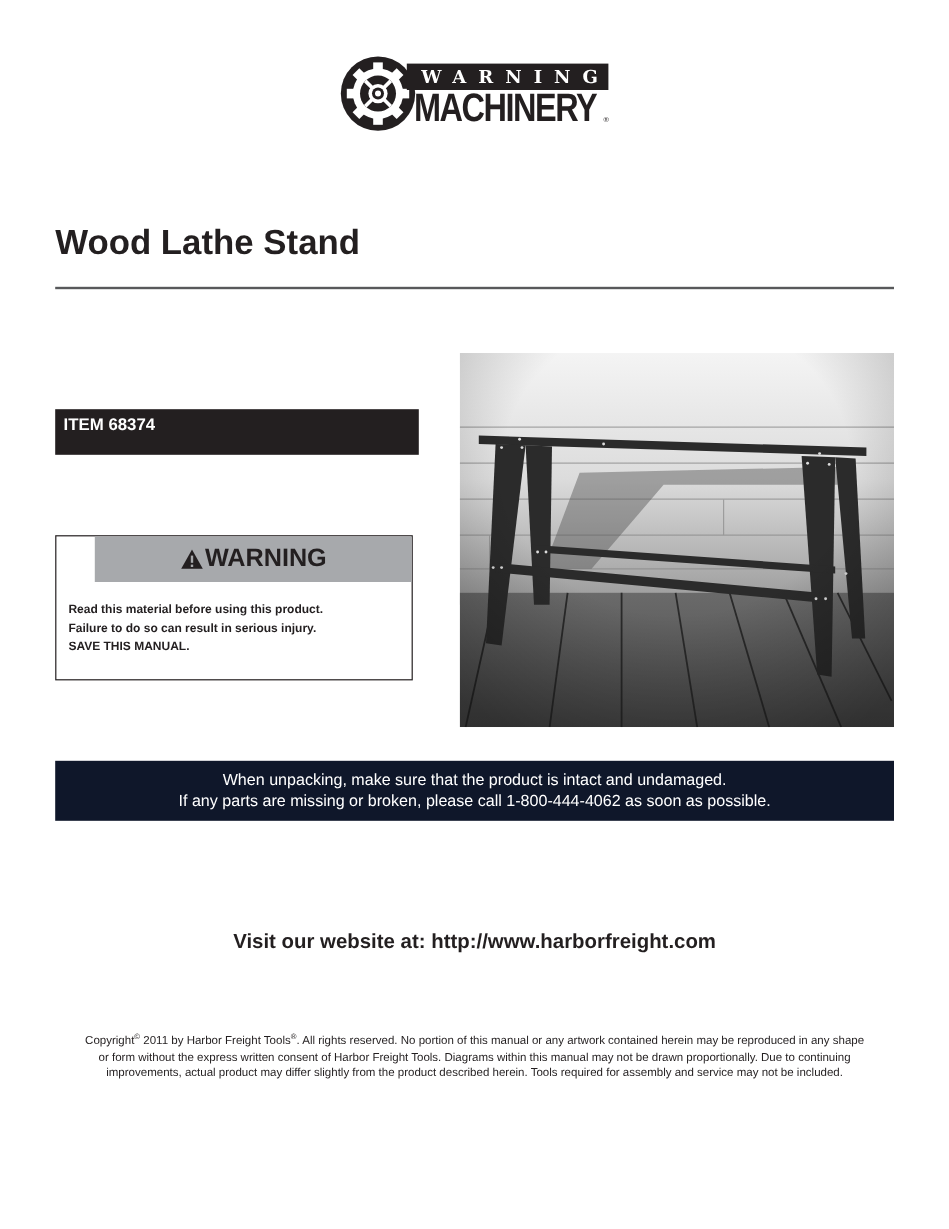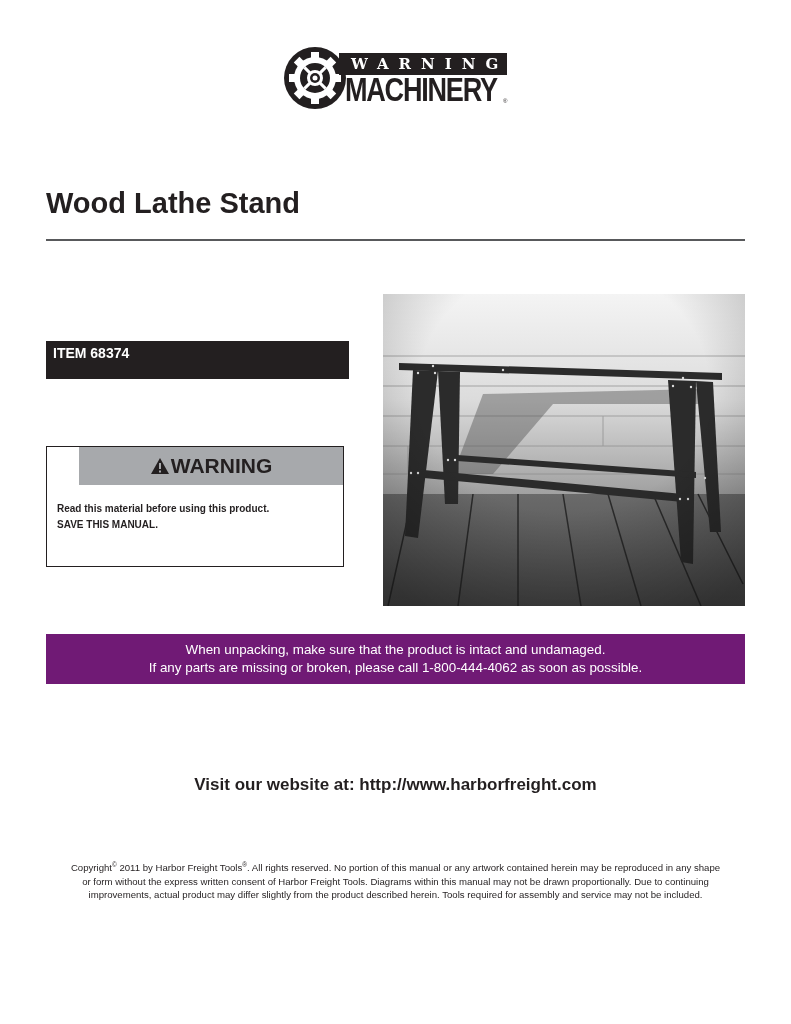--- a/index.html
+++ b/index.html
@@ -31,21 +31,21 @@
              box-sizing: border-box; background: #fff; }
   .warning-head { height: 38px; background: #a7a9ac; display: flex; align-items: center; justify-content: center;
                   font-weight: bold; font-size: 21px; color: #231f20; margin-left: 32px; }
   .warning-head svg { width: 20px; height: 18px; margin-right: 1px; }
   .warning-body { padding: 16px 0 0 10px; font-size: 10px; font-weight: bold; line-height: 15.5px; }
 
   
   .photo { position: absolute; left: 383px; top: 294px; width: 362px; height: 312px; overflow: hidden; }
 
   
-  .notice { position: absolute; left: 46px; top: 634px; width: 699px; height: 50px; background: #701a75; color: #fff;
+  .notice { position: absolute; left: 46px; top: 634px; width: 699px; height: 50px; background: #0f172a; color: #fff;
             text-align: center; font-size: 13.4px; line-height: 18px; padding-top: 7px; box-sizing: border-box; }
 
   .website { position: absolute; left: 0; width: 791px; top: 775px; text-align: center; font-size: 17px; font-weight: bold; }
 
   .copyright { position: absolute; left: 46px; width: 699px; top: 858px; text-align: center; font-size: 9.6px; line-height: 13.4px; color: #231f20; }
   .copyright sup { font-size: 6.5px; }
 </style>
 </head>
 <body>
 
@@ -86,20 +86,21 @@
   <div class="warning-head">
     <svg viewBox="0 0 20 18">
       <polygon points="10,1 19,17 1,17" fill="#231f20"></polygon>
       <rect x="9" y="6" width="2" height="6" fill="#a7a9ac"></rect>
       <rect x="9" y="13.5" width="2" height="2" fill="#a7a9ac"></rect>
     </svg>
     <span>WARNING</span>
   </div>
   <div class="warning-body">
     <div>Read this material before using this product.</div>
+    <div>Failure to do so can result in serious injury.</div>
     <div>SAVE THIS MANUAL.</div>
   </div>
 </div>
 
 <div class="photo">
   <svg width="362" height="312" viewBox="0 0 362 312">
     <defs>
       <linearGradient id="wall" x1="0" y1="0" x2="0" y2="1">
         <stop offset="0" stop-color="#f4f4f4"></stop>
         <stop offset="0.5" stop-color="#dcdcdc"></stop>

